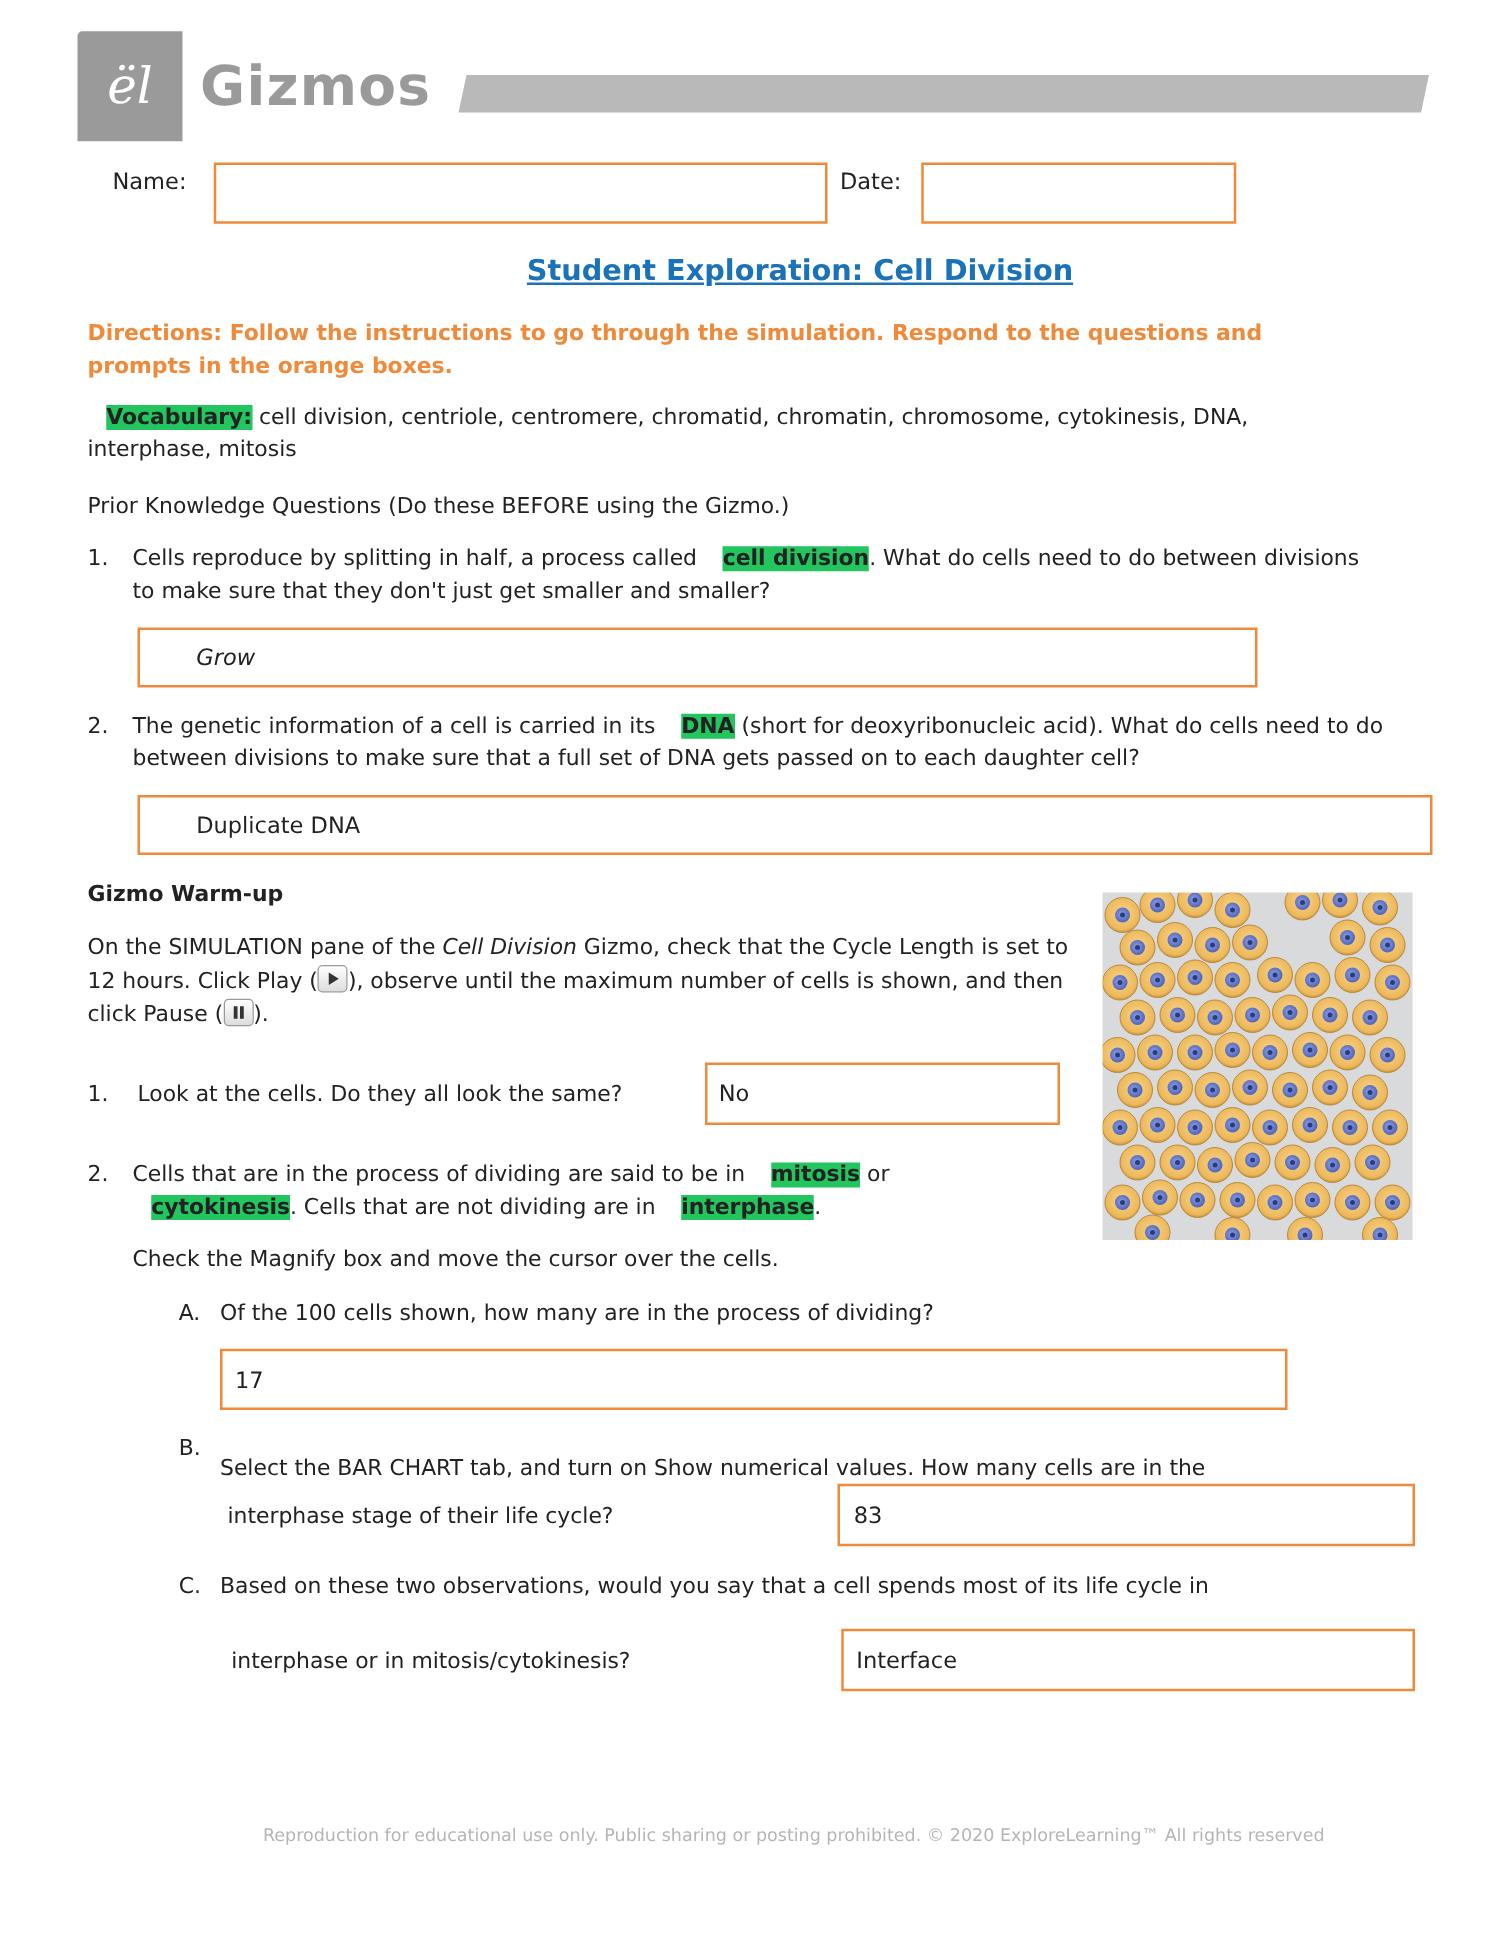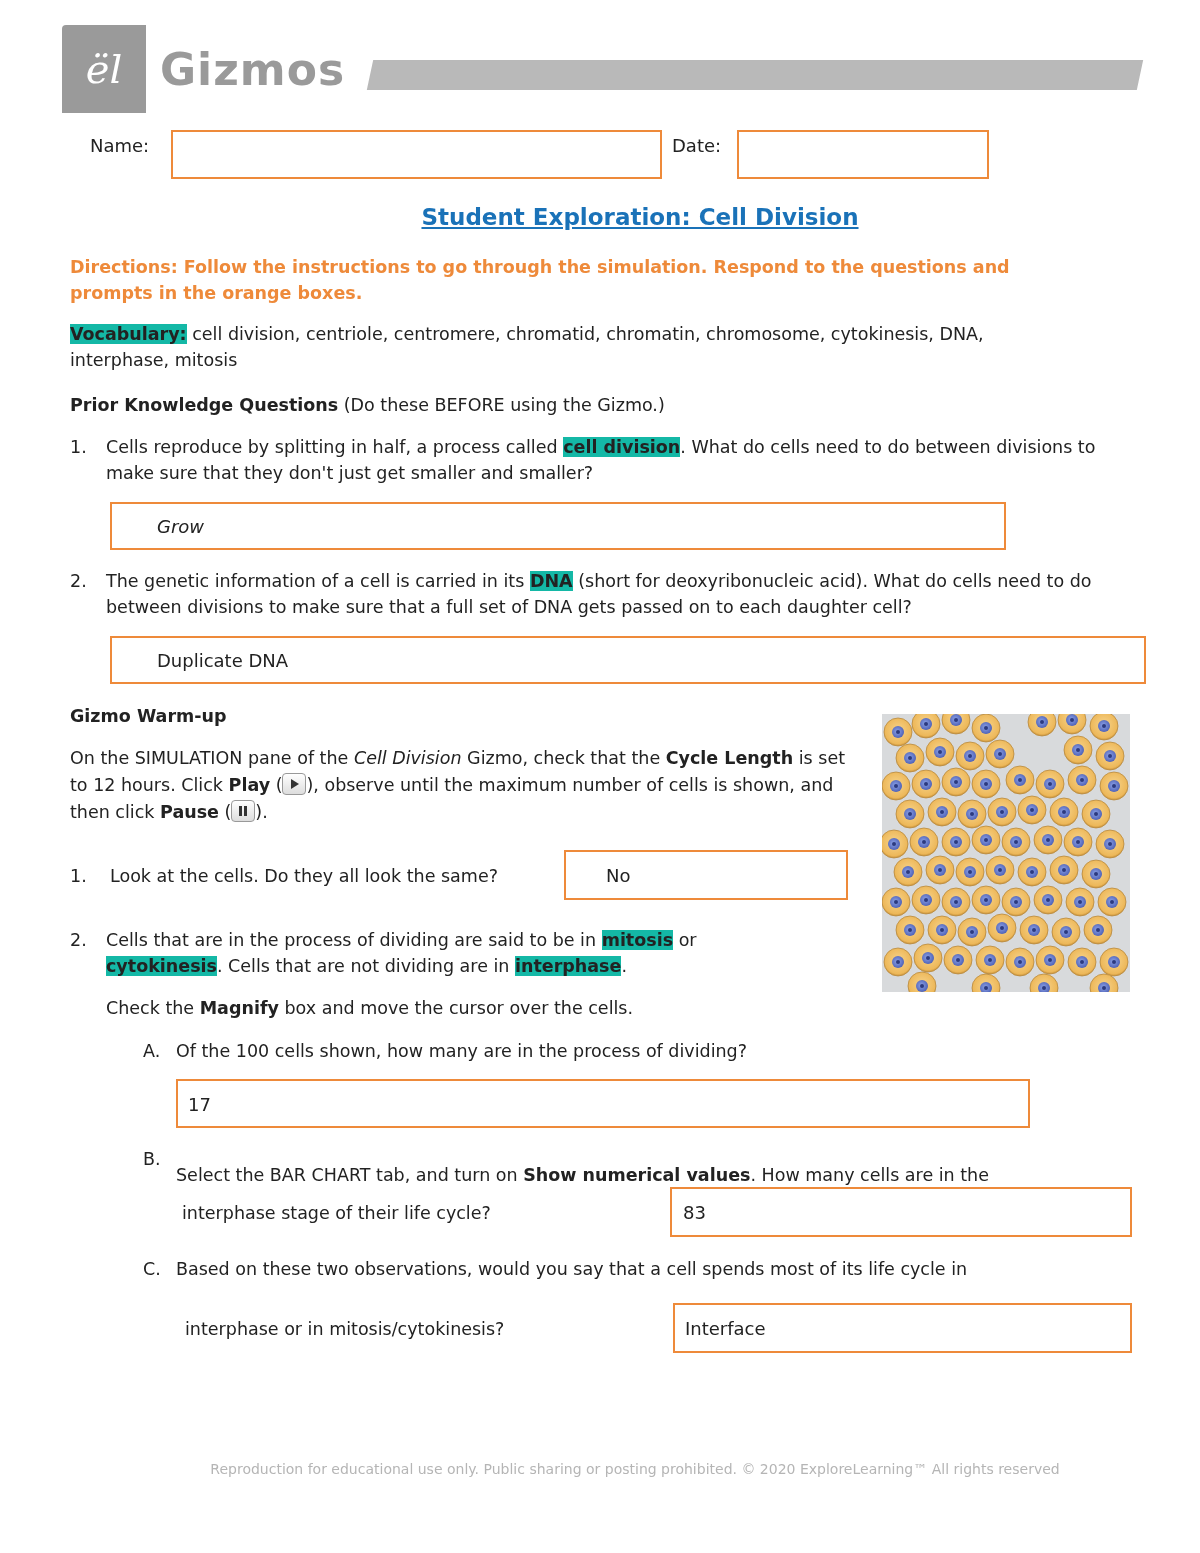--- a/index.html
+++ b/index.html
@@ -10,22 +10,22 @@
   .logo-mark { left:0; top:0; width:84px; height:88px; display:flex; align-items:center; justify-content:center;
                color:#fff; font-family:"DejaVu Serif", serif; font-style:italic; font-size:40px; }
   .logo-text { left:160px; top:44px; font-size:44px; font-weight:bold; color:#9a9a9a; letter-spacing:1px; }
   .logo-bar { left:370px; top:60px; width:770px; height:30px; background:#b9b9b9; transform:skewX(-12deg); }
   .lbl { font-size:18px; color:#222; }
   .obox { border:2px solid #ee8a3a; box-sizing:border-box; }
   .title { left:0; width:1200px; top:204px; text-align:center; font-size:23px; font-weight:bold;
            color:#1a72b8; text-decoration:underline;padding-left:40px; }
   .directions { left:70px; top:254px; width:1000px; font-size:17.5px; font-weight:bold; color:#ee8a3a; line-height:26px; }
   .p { font-size:17.5px; line-height:26px; color:#222; }
-  .hl { background:#14b8a6; font-weight:bold; }
-  b { font-weight:bold;text-align:center; }
+  .hl { background:#22c55e; font-weight:bold;margin-left:15px; }
+  b { font-weight:normal;text-align:center; }
   .ans { font-size:18px; color:#222; }
   .btnico { display:inline-block; width:22px; height:20px; border:1px solid #999; border-radius:4px;
             background:linear-gradient(#fff,#ddd); vertical-align:-3px; position:relative; }
   .footer { left:0; width:1270px; top:1461px; text-align:center; font-size:14px; color:#b5b5b5; }
 </style>
 </head>
 <body>
 
 <div class="abs logo-box">
   <div class="abs logo-mark">ël</div>
@@ -172,21 +172,21 @@
         <use href="#cell" x="104" y="274"></use>
         <use href="#cell" x="162" y="274"></use>
         <use href="#cell" x="222" y="274"></use>
     </g>
   </svg>
 </div>
 
 <div class="abs p" style="left:70px;top:863px;">1.</div>
 <div class="abs p" style="left:110px;top:863px;">Look at the cells. Do they all look the same?</div>
 <div class="abs obox" style="left:564px;top:850px;width:284px;height:50px;">
-  <span class="ans" style="position:absolute;left:9px;top:13px;margin-left:31px;">No</span>
+  <span class="ans" style="position:absolute;left:9px;top:13px;">No</span>
 </div>
 
 <div class="abs p" style="left:70px;top:927px;">2.</div>
 <div class="abs p" style="left:106px;top:927px;width:700px;">
   <span>Cells that are in the process of dividing are said to be in </span><span class="hl">mitosis</span><span> or </span><span class="hl">cytokinesis</span><span>. Cells that are not dividing are in </span><span class="hl">interphase</span><span>.</span>
 </div>
 <div class="abs p" style="left:106px;top:995px;">
   <span>Check the </span><b>Magnify</b><span> box and move the cursor over the cells.</span>
 </div>
 

